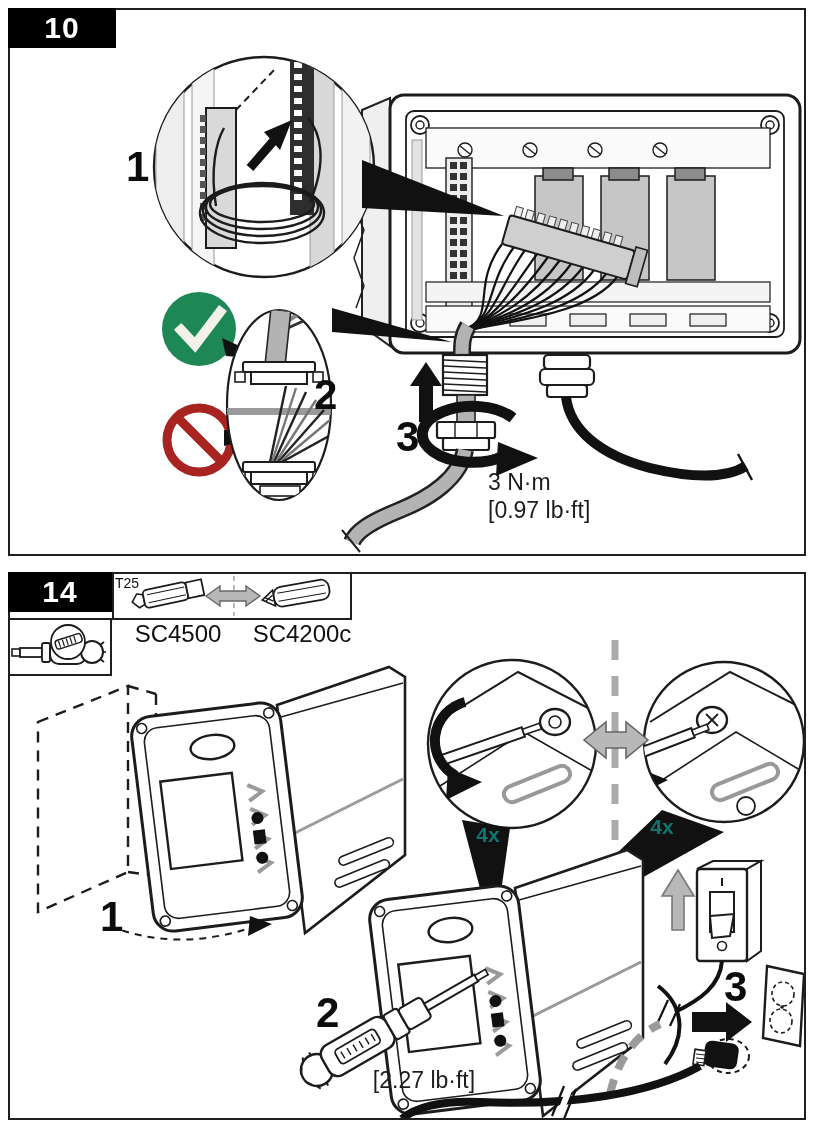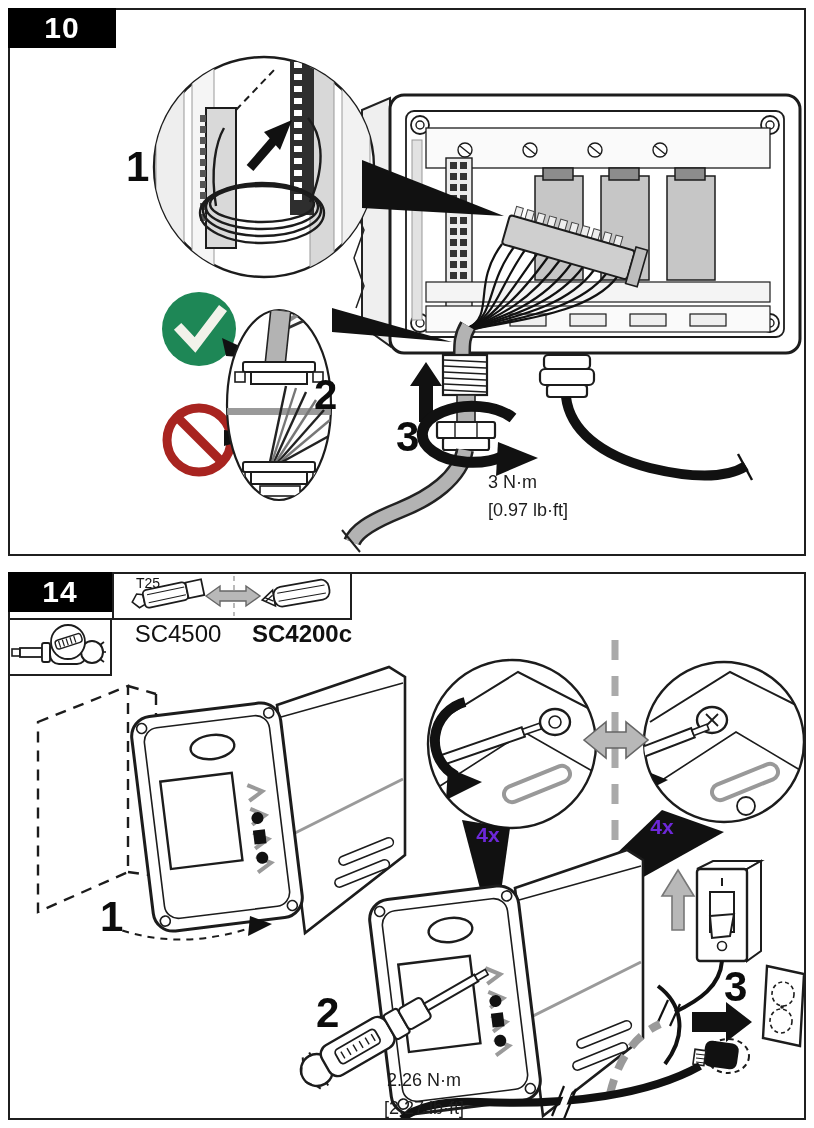--- a/index.html
+++ b/index.html
@@ -12,30 +12,30 @@
   .panel svg.illu{position:absolute;left:0;top:0;width:794px;height:544px;}
   .badge{position:absolute;background:#000;color:#fff;display:flex;
          align-items:center;justify-content:center;font-weight:700;
          font-size:30px;letter-spacing:1px;z-index:5;}
   .badge--10{left:-2px;top:-2px;width:108px;height:40px;}
   .badge--14{left:-2px;top:-2px;width:104px;height:40px;}
   .tool-box{position:absolute;left:-2px;top:44px;width:104px;height:58px;
             border:2px solid #1f1f1f;box-sizing:border-box;background:#fff;z-index:5;}
   .bits-box{position:absolute;left:102px;top:-2px;width:240px;height:48px;
             border:2px solid #1f1f1f;box-sizing:border-box;background:#fff;z-index:5;}
-  .bit-size{position:absolute;left:22px;top:1px;font-size:14px;color:#111;z-index:6;}
+  .bit-size{position:absolute;left:1px;top:1px;font-size:14px;color:#111;z-index:6;}
   .model-label{position:absolute;top:46px;font-size:24px;color:#111;z-index:5;
                width:120px;text-align:center;}
   .model-label--left{left:108px;}
-  .model-label--right{left:232px;font-weight:bold;}
+  .model-label--right{left:232px;}
   .stepnum{position:absolute;font-weight:700;font-size:42px;color:#0c0c0c;
            line-height:1;z-index:4;}
-  .countnum{position:absolute;font-weight:700;font-size:21px;color:#6d28d9;
+  .countnum{position:absolute;font-weight:700;font-size:21px;color:#0f766e;
             width:44px;text-align:center;line-height:1;z-index:4;}
-  .torque{position:absolute;font-size:18px;color:#1c1c1c;line-height:28px;z-index:4;}
+  .torque{position:absolute;font-size:23px;color:#1c1c1c;line-height:28px;z-index:4;}
   .torque--p1{left:478px;top:458px;text-align:left;}
   .torque--p2{left:326px;top:492px;width:176px;text-align:center;}
 </style>
 </head>
 <body>
 
 <div class="page">
 
   <section class="panel panel--top">
     <svg class="illu" viewBox="0 0 794 544">
@@ -518,17 +518,16 @@
 
     <div class="model-label model-label--left">SC4500</div>
     <div class="model-label model-label--right">SC4200c</div>
 
     <div class="stepnum" style="left:90px;top:322px;">1</div>
     <div class="stepnum" style="left:306px;top:418px;">2</div>
     <div class="stepnum" style="left:714px;top:392px;">3</div>
     <div class="countnum" style="left:456px;top:250px;">4x</div>
     <div class="countnum" style="left:630px;top:242px;">4x</div>
     <div class="torque torque--p2">
-      <div>2.26 N·m</div>
       <div>[2.27 lb·ft]</div>
     </div>
   </section>
 </div>
 
 </body></html>

